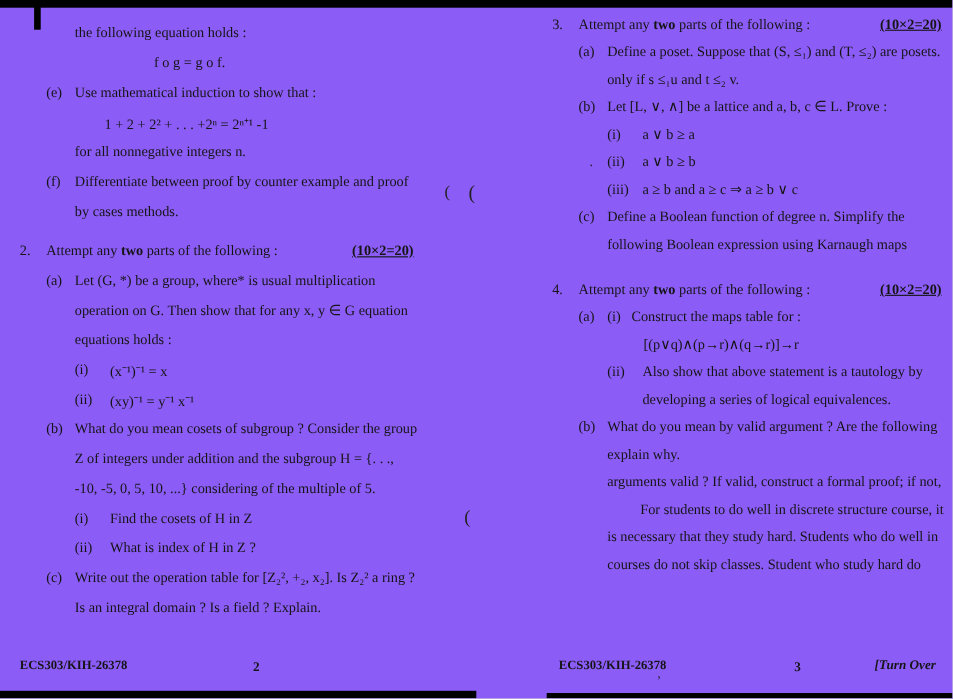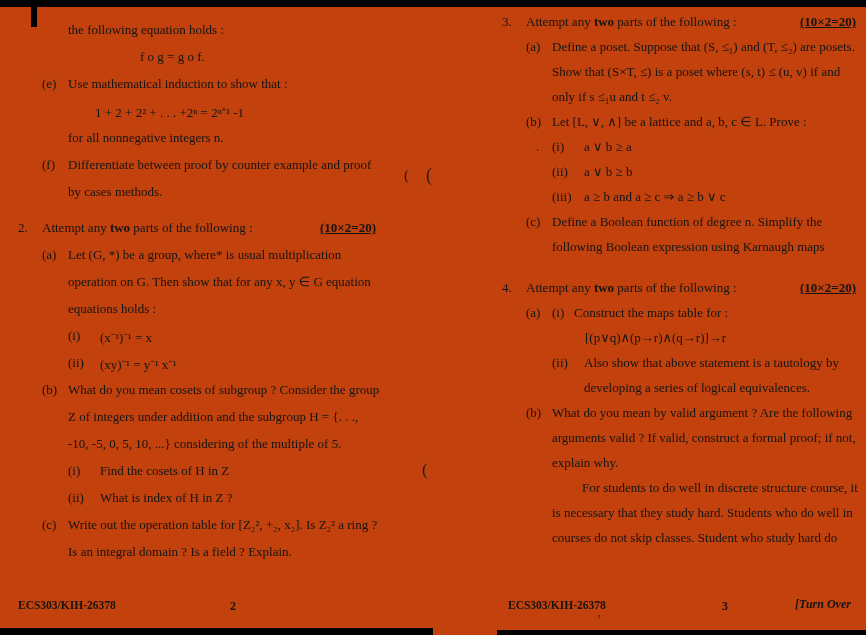--- a/index.html
+++ b/index.html
@@ -1,18 +1,18 @@
 <!DOCTYPE html>
 <html><head>
 <meta charset="utf-8">
 <style>
   html,body { margin:0; padding:0; background:#d8d8d8; }
   .sheet {
     position:relative; width:866px; height:635px; overflow:hidden;
-    background:#c2410c; color:#151515;
+    background:#8b5cf6; color:#151515;
     font-family:"Liberation Serif", serif; font-size:13px;text-align:right;
   }
   
   .bar-top    { position:absolute; left:0; top:0; width:866px; height:7px; background:#000; }
   .corner-mark{ position:absolute; left:31px; top:0; width:6px; height:27px; background:#000; }
   .bar-bl     { position:absolute; left:0; top:628px; width:433px; height:7px; background:#000; }
   .bar-br     { position:absolute; left:497px; top:630px; width:369px; height:5px; background:#000; }
 
   .page { position:absolute; }
   #page-0 { left:18px;  top:22px; width:378px; }
@@ -140,23 +140,20 @@
       <div class="line q">
         <span class="lbl">3.</span>
         <span class="txt">Attempt any <b>two</b> parts of the following :</span>
         <span class="rlbl">(10×2=20)</span>
       </div>
       <div class="line p">
         <span class="lbl">(a)</span>
         <span class="txt">Define a poset. Suppose that (S, ≤₁) and (T, ≤₂) are posets.</span>
       </div>
       <div class="line t">
-        <span class="txt">Show that (S×T, ≤) is a poset where (s, t) ≤ (u, v) if and</span>
-      </div>
-      <div class="line t">
         <span class="txt">only if s ≤₁u and t ≤₂ v.</span>
       </div>
       <div class="line p">
         <span class="lbl">(b)</span>
         <span class="txt">Let [L, ∨, ∧] be a lattice and a, b, c ∈ L. Prove :</span>
       </div>
       <div class="line s">
         <span class="lbl">(i)</span>
         <span class="txt">a ∨ b ≥ a</span>
       </div>
@@ -193,24 +190,24 @@
         <span class="txt">Also show that above statement is a tautology by</span>
       </div>
       <div class="line t2">
         <span class="txt">developing a series of logical equivalences.</span>
       </div>
       <div class="line p">
         <span class="lbl">(b)</span>
         <span class="txt">What do you mean by valid argument ? Are the following</span>
       </div>
       <div class="line t">
+        <span class="txt">explain why.</span>
+      </div>
+      <div class="line t">
         <span class="txt">arguments valid ? If valid, construct a formal proof; if not,</span>
-      </div>
-      <div class="line t">
-        <span class="txt">explain why.</span>
       </div>
       <div class="line pi">
         <span class="txt">For students to do well in discrete structure course, it</span>
       </div>
       <div class="line t">
         <span class="txt">is necessary that they study hard. Students who do well in</span>
       </div>
       <div class="line t">
         <span class="txt">courses do not skip classes. Student who study hard do</span>
       </div>

